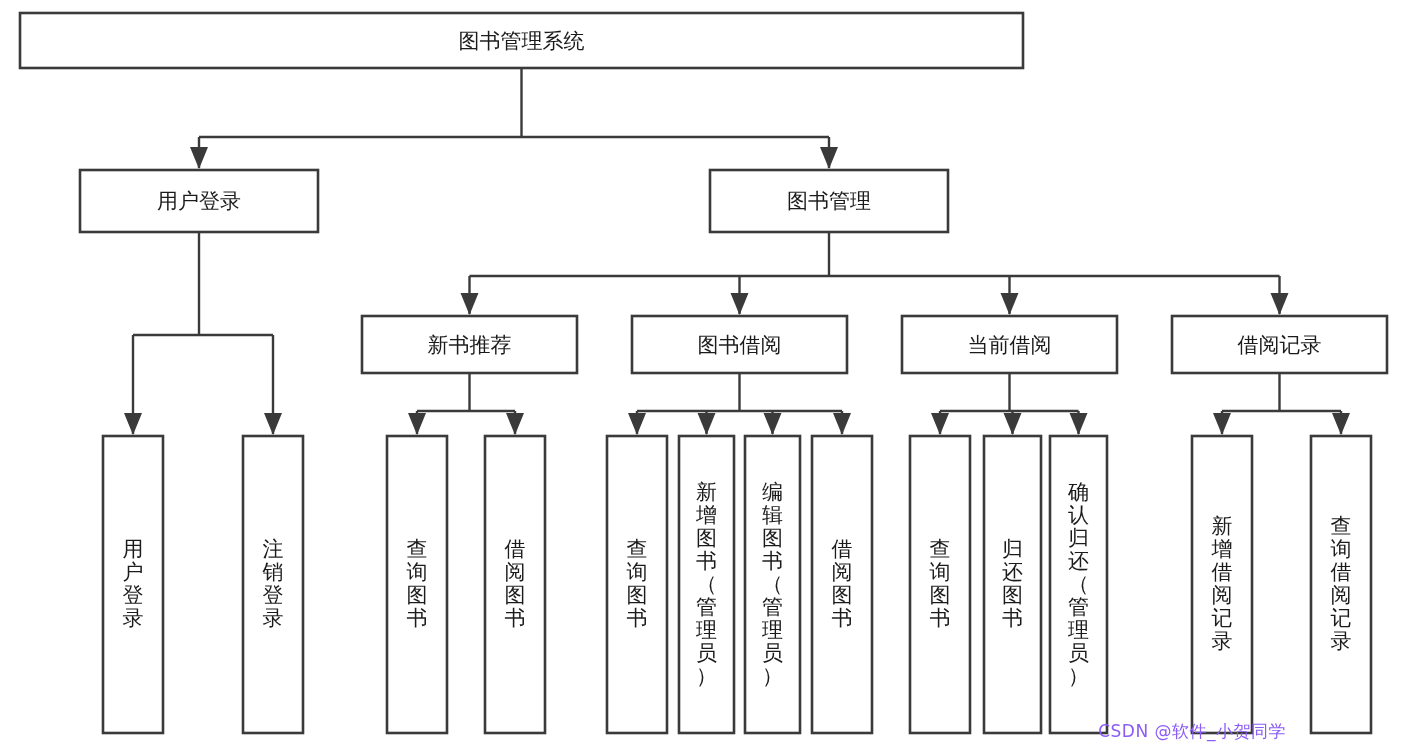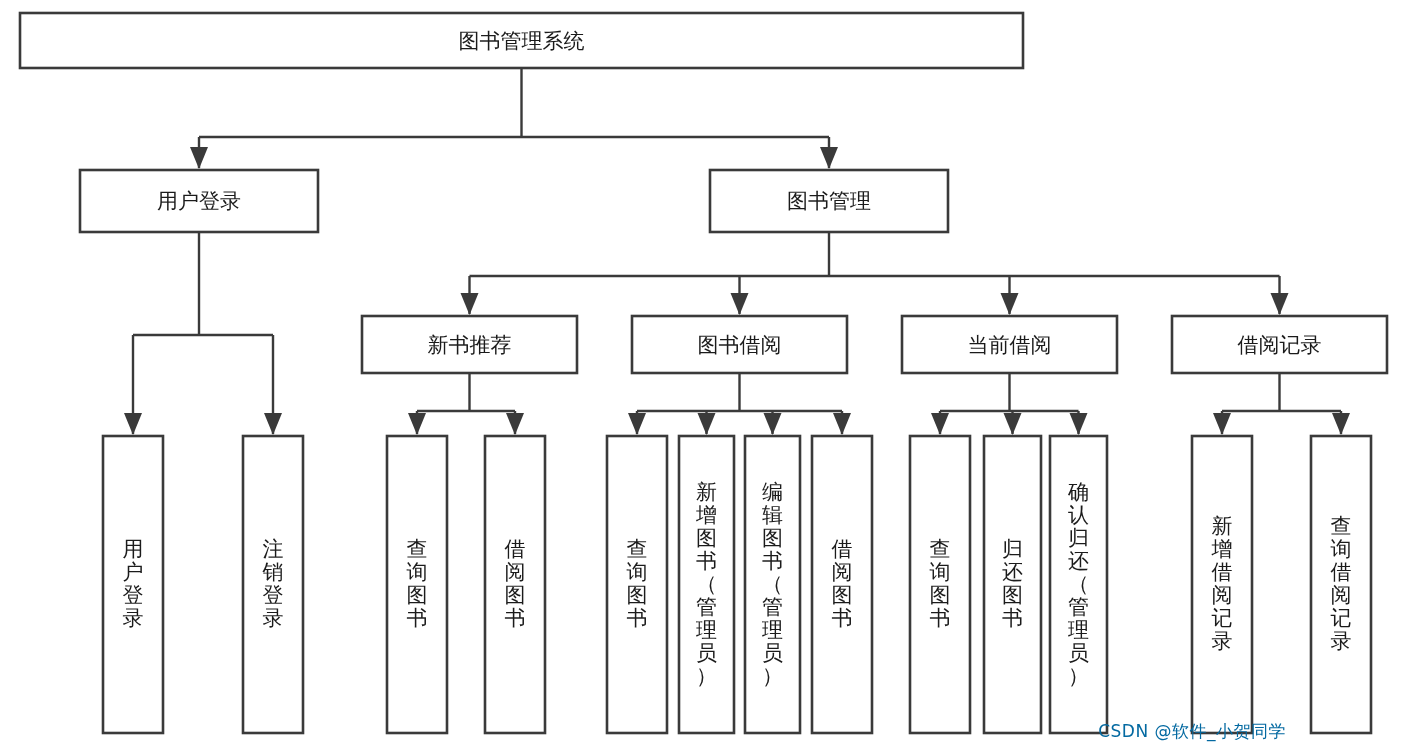--- a/index.html
+++ b/index.html
@@ -52,21 +52,21 @@
   .arrow-head {
     fill: #3a3a3a;
     stroke: none;
   }
   .watermark {
     position: absolute;
     right: 8px;
     bottom: 4px;
     font-family: "DejaVu Sans", "Liberation Sans", sans-serif;
     font-size: 17px;
-    color: #0369a1;
+    color: #8b5cf6;
     white-space: nowrap;
     letter-spacing: 0.5px;
   }
 </style>
 </head>
 <body>
 
 <div id="diagram-root">
 
   <svg class="flow" viewBox="0 0 1405 747" xmlns="http://www.w3.org/2000/svg">

